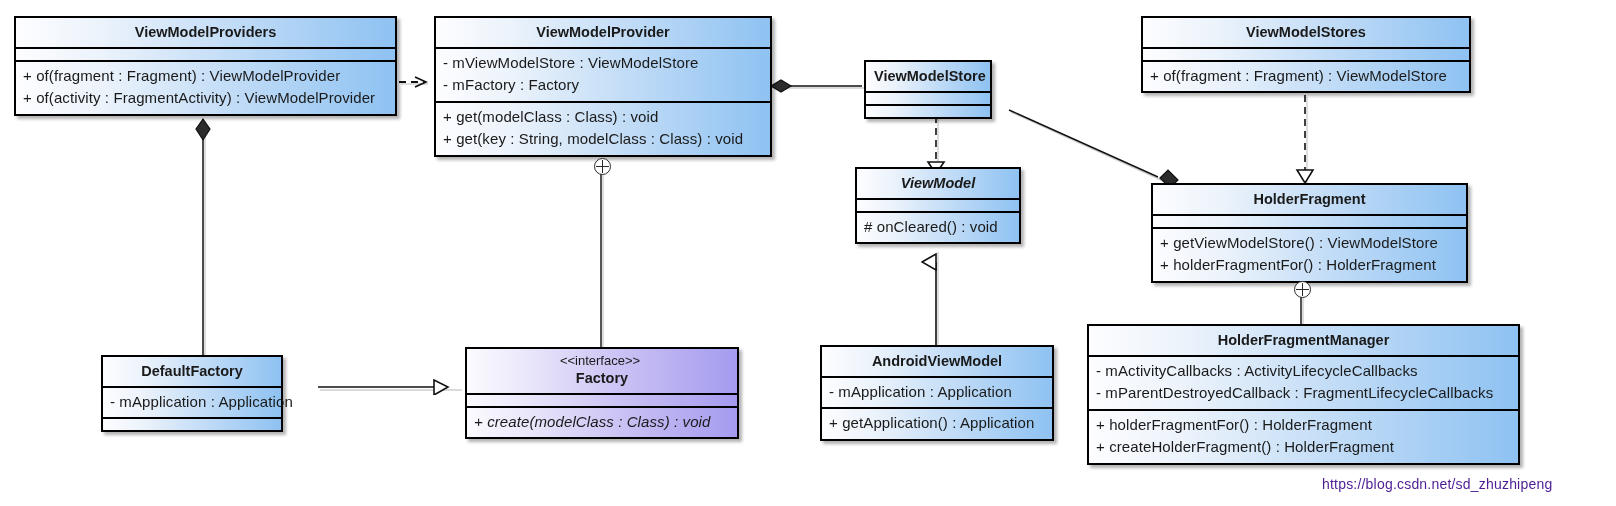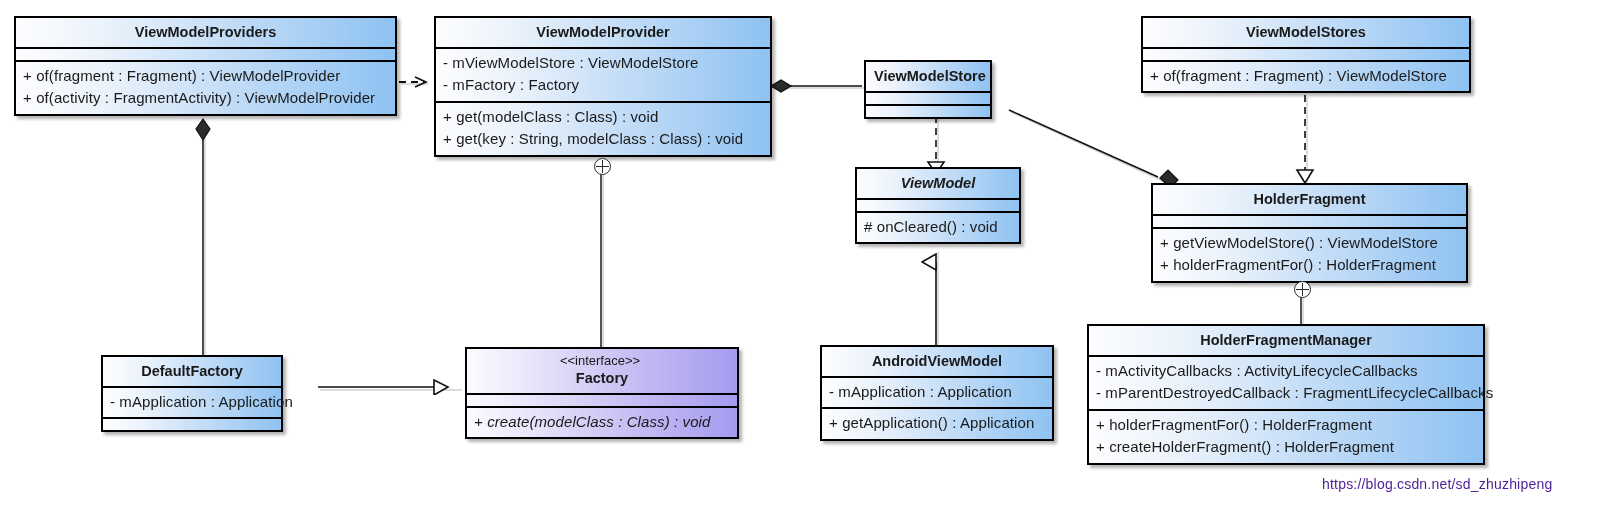--- a/index.html
+++ b/index.html
@@ -254,21 +254,21 @@
     <div class="title">HolderFragment</div>
     <div class="sep"></div>
     <div class="compartment empty"></div>
     <div class="sep"></div>
     <div class="compartment">
       <div class="row">+ getViewModelStore() : ViewModelStore</div>
       <div class="row">+ holderFragmentFor() : HolderFragment</div>
     </div>
   </div>
 
-  <div class="uml" style="left:1087px; top:324px; width:398px;">
+  <div class="uml" style="left:1087px; top:324px; width:433px;">
     <div class="title">HolderFragmentManager</div>
     <div class="sep"></div>
     <div class="compartment">
       <div class="row">- mActivityCallbacks : ActivityLifecycleCallbacks</div>
       <div class="row">- mParentDestroyedCallback : FragmentLifecycleCallbacks</div>
     </div>
     <div class="sep"></div>
     <div class="compartment">
       <div class="row">+ holderFragmentFor() : HolderFragment</div>
       <div class="row">+ createHolderFragment() : HolderFragment</div>

